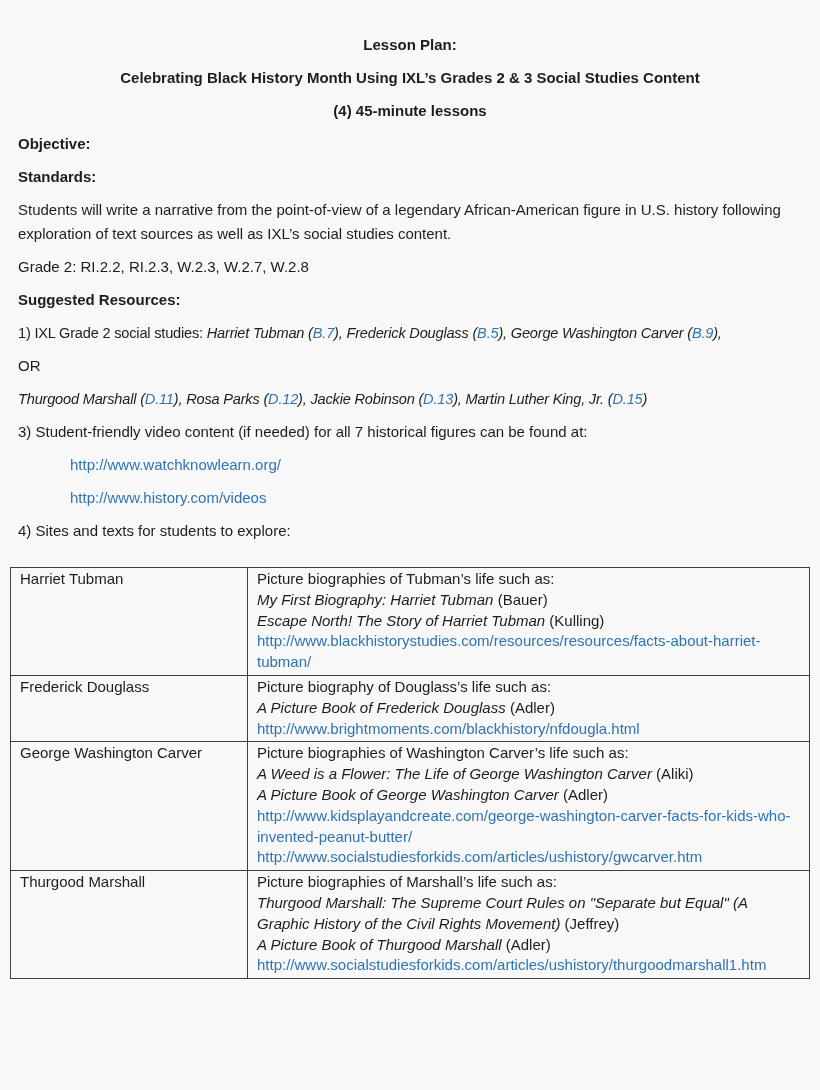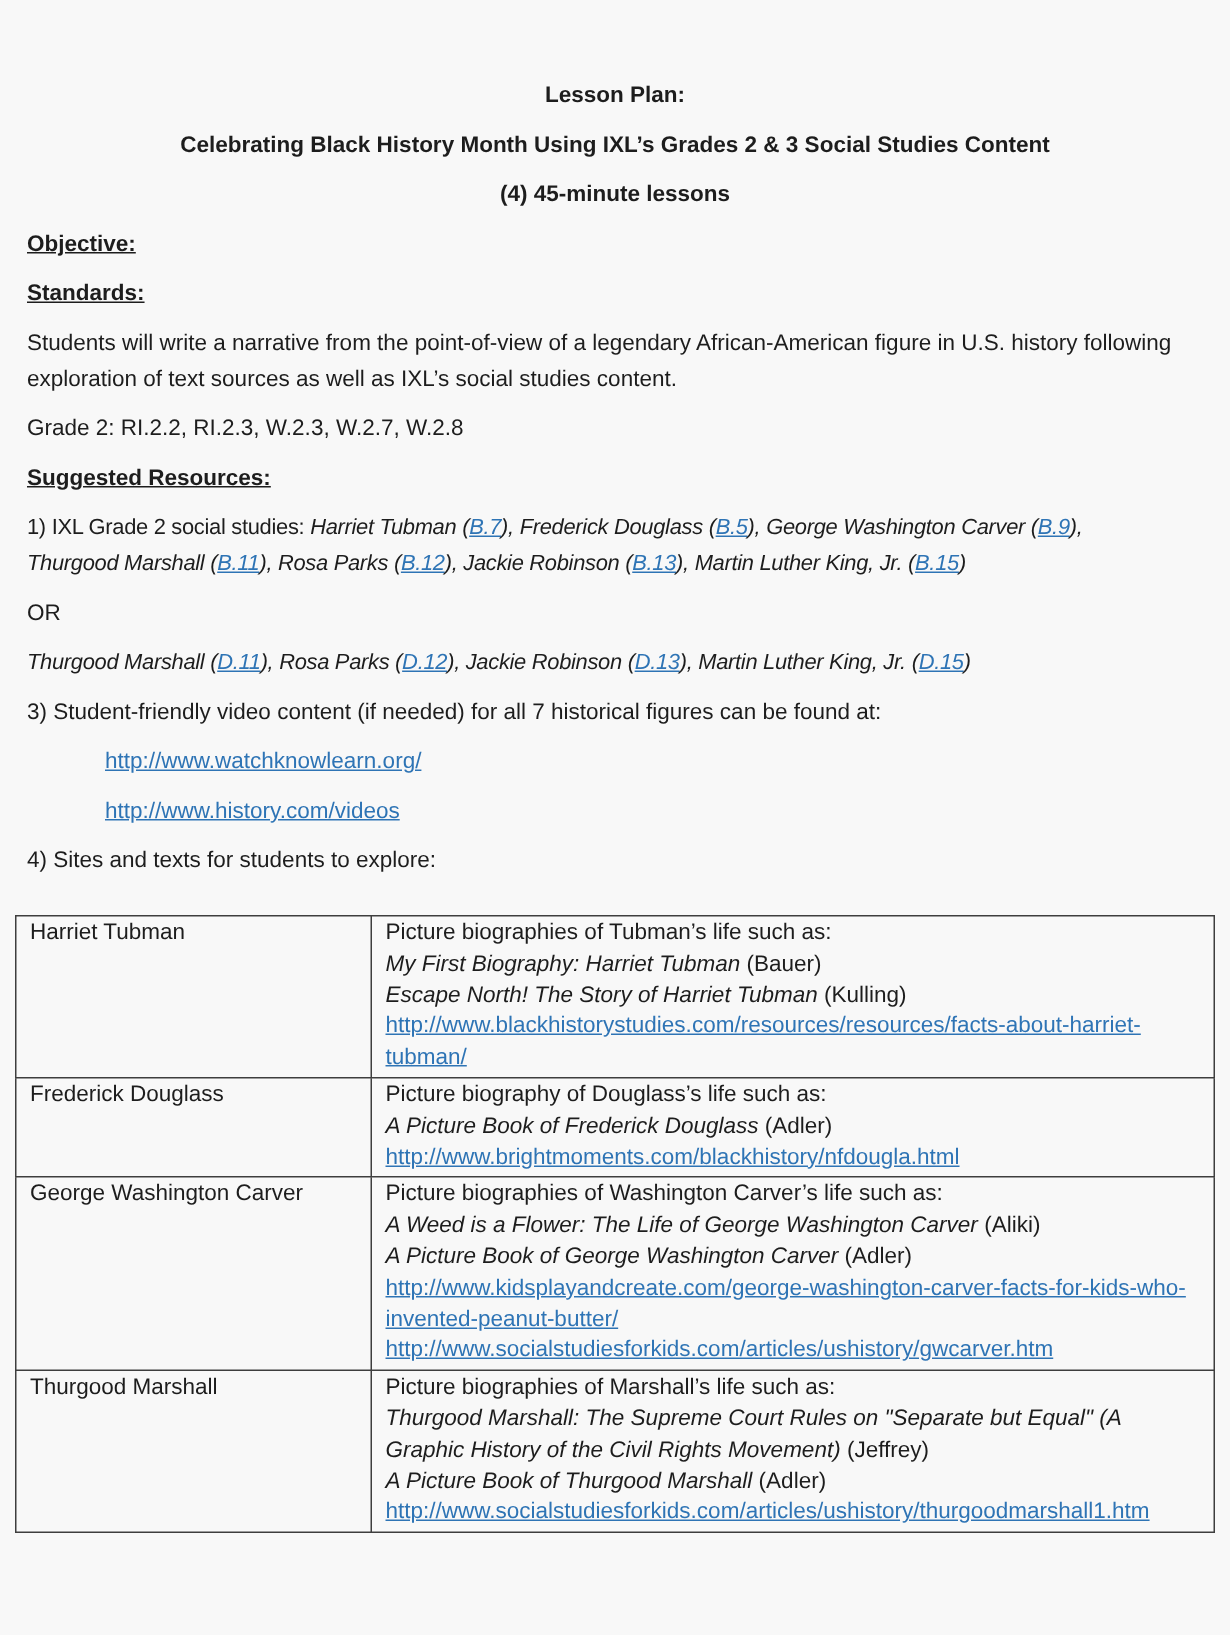--- a/index.html
+++ b/index.html
@@ -4,32 +4,31 @@
 <style>
   html, body { margin: 0; padding: 0; }
   body {
     width: 820px; height: 1090px;
     background: #f8f8f8;
     color: #1d1d1d;
     font-family: "Liberation Sans", "DejaVu Sans", sans-serif;
     font-size: 15px;
     overflow: hidden;
   }
-  .page { padding: 52px 18px 0 18px; }
+  .page { padding: 33px 18px 0 18px; }
   p { margin: 0 0 9px 0; line-height: 24px; }
   .center { text-align: center; }
   .bold { font-weight: 700; }
-  .heading { font-weight: 700; text-decoration: underline; }
+  .heading { font-weight: 700; }
   .italic { font-style: italic; }
   .res-item { font-size: 14.6px; letter-spacing: -0.2px; }
   .res-line { display: block; white-space: nowrap; }
   .fig-run { font-style: italic; }
   a.doc-link, a.ixl-link {
     color: #2e74b5;
-    text-decoration: underline;
     cursor: pointer;
     text-align: right;
   }
   .indent-link { padding-left: 52px; }
   table.fig-table {
     border-collapse: collapse;
     width: 800px;
     margin: 24px 0 0 -8px;
     table-layout: fixed;
   }
@@ -55,21 +54,20 @@
   <p><span class="heading">Objective:</span></p>
   <p><span class="heading">Standards:</span></p>
 
   <p>Students will write a narrative from the point-of-view of a legendary African-American figure in U.S. history following exploration of text sources as well as IXL’s social studies content.</p>
   <p>Grade 2: RI.2.2, RI.2.3, W.2.3, W.2.7, W.2.8</p>
 
   <p><span class="heading">Suggested Resources:</span></p>
 
   <p class="res-item">
     <span class="res-line"><span>1) IXL Grade 2 social studies: </span><span class="fig-run"><span>Harriet Tubman (</span><a class="ixl-link">B.7</a><span>), </span><span>Frederick Douglass (</span><a class="ixl-link">B.5</a><span>), </span><span>George Washington Carver (</span><a class="ixl-link">B.9</a><span>),</span></span></span>
-    <span class="res-line"><span class="fig-run"><span>Thurgood Marshall (</span><a class="ixl-link">B.11</a><span>), </span><span>Rosa Parks (</span><a class="ixl-link">B.12</a><span>), </span><span>Jackie Robinson (</span><a class="ixl-link">B.13</a><span>), </span><span>Martin Luther King, Jr. (</span><a class="ixl-link">B.15</a><span>)</span></span></span>
   </p>
 
   <p>OR</p>
 
   <p class="res-item">
     <span class="res-line"><span class="fig-run"><span>Thurgood Marshall (</span><a class="ixl-link">D.11</a><span>), </span><span>Rosa Parks (</span><a class="ixl-link">D.12</a><span>), </span><span>Jackie Robinson (</span><a class="ixl-link">D.13</a><span>), </span><span>Martin Luther King, Jr. (</span><a class="ixl-link">D.15</a><span>)</span></span></span>
   </p>
 
   <p>3) Student-friendly video content (if needed) for all 7 historical figures can be found at:</p>
 

